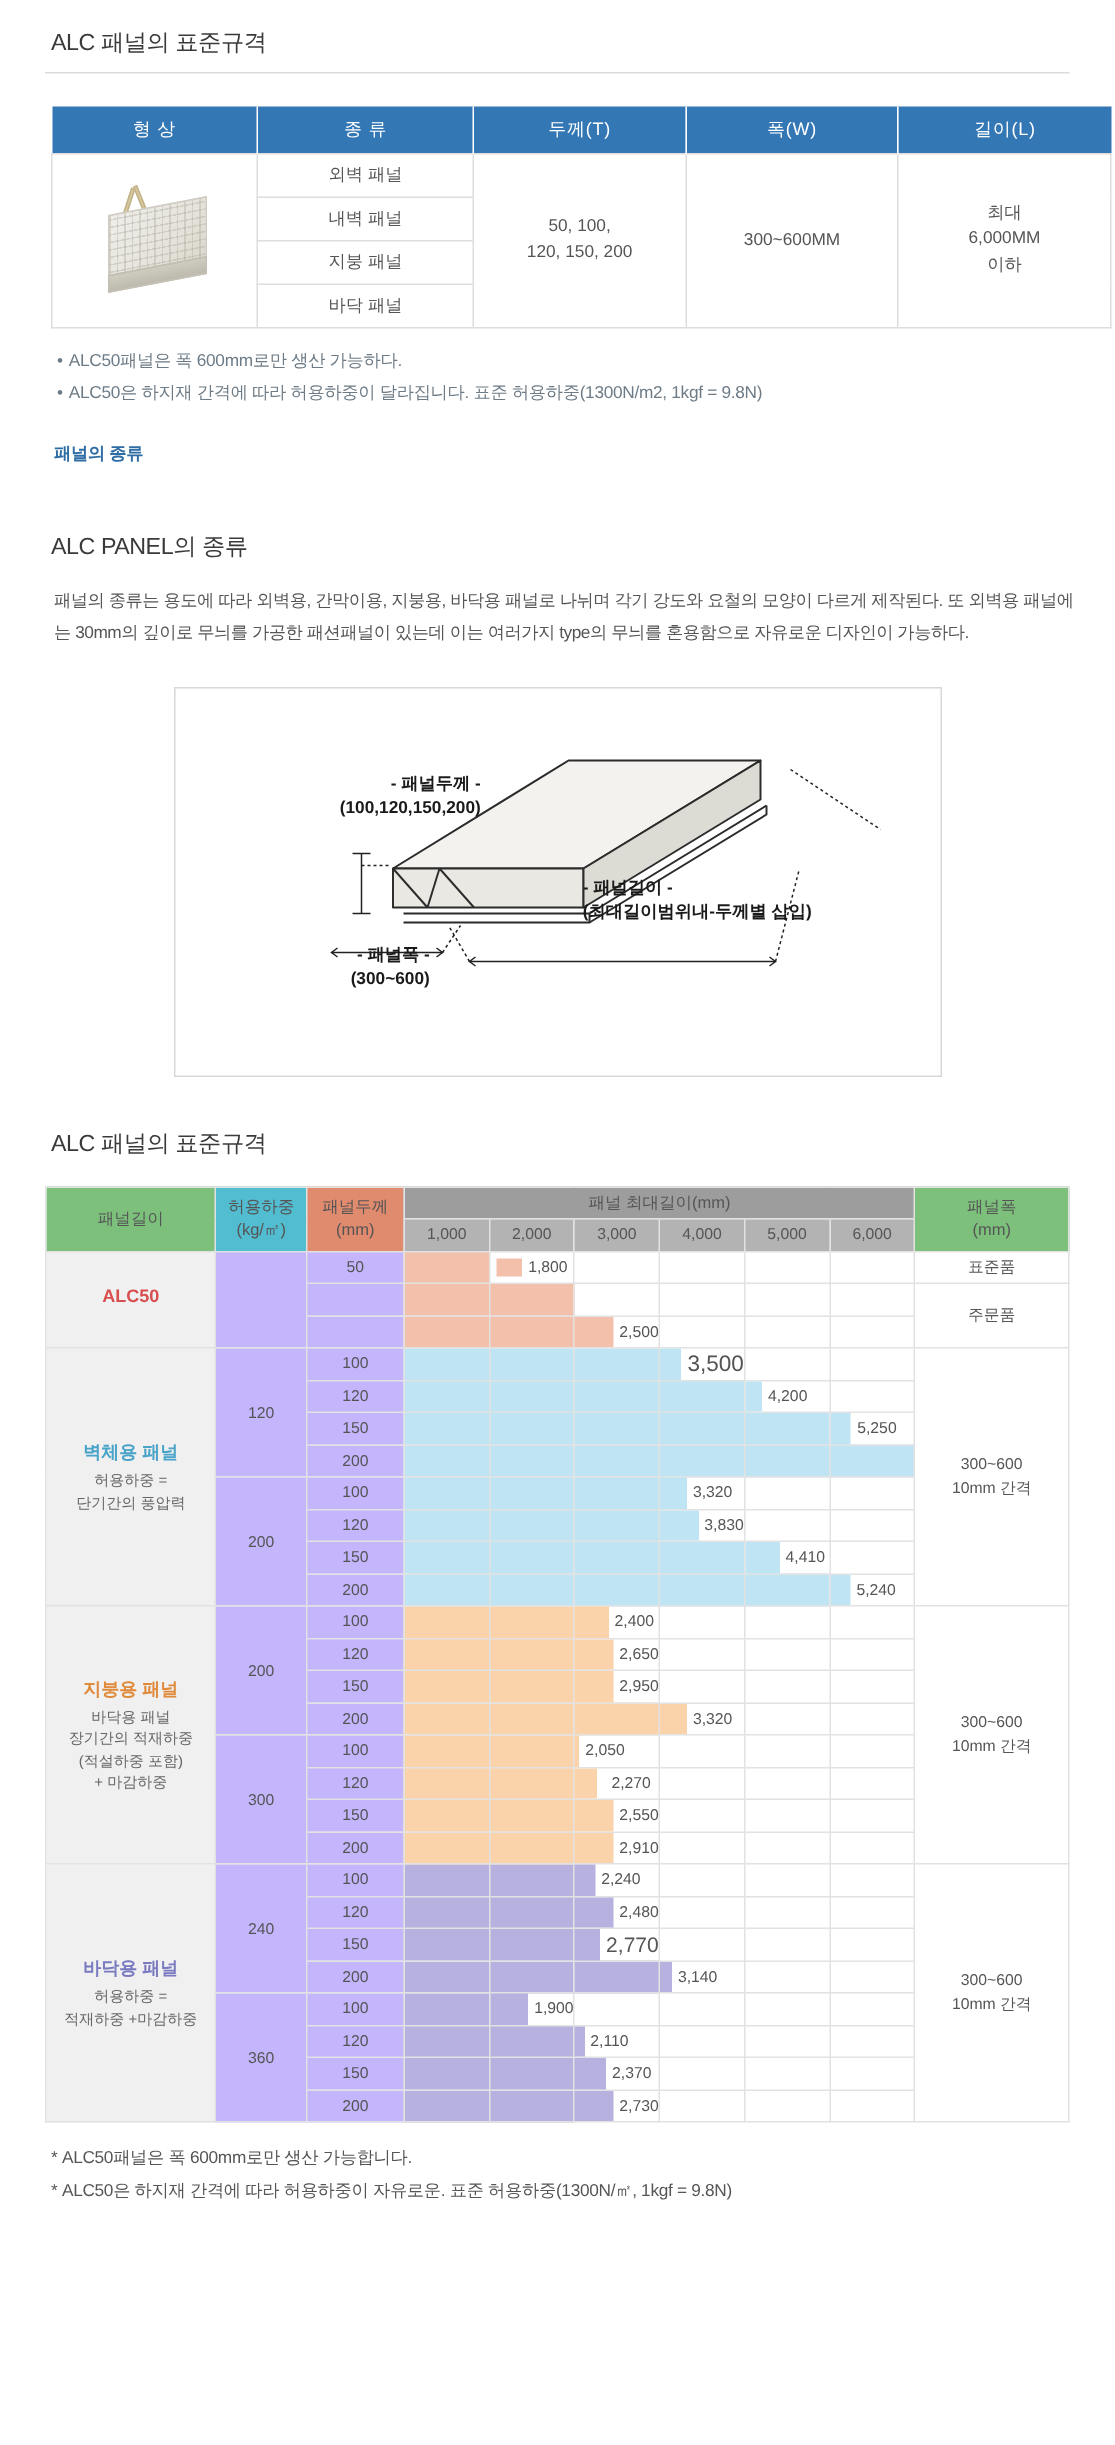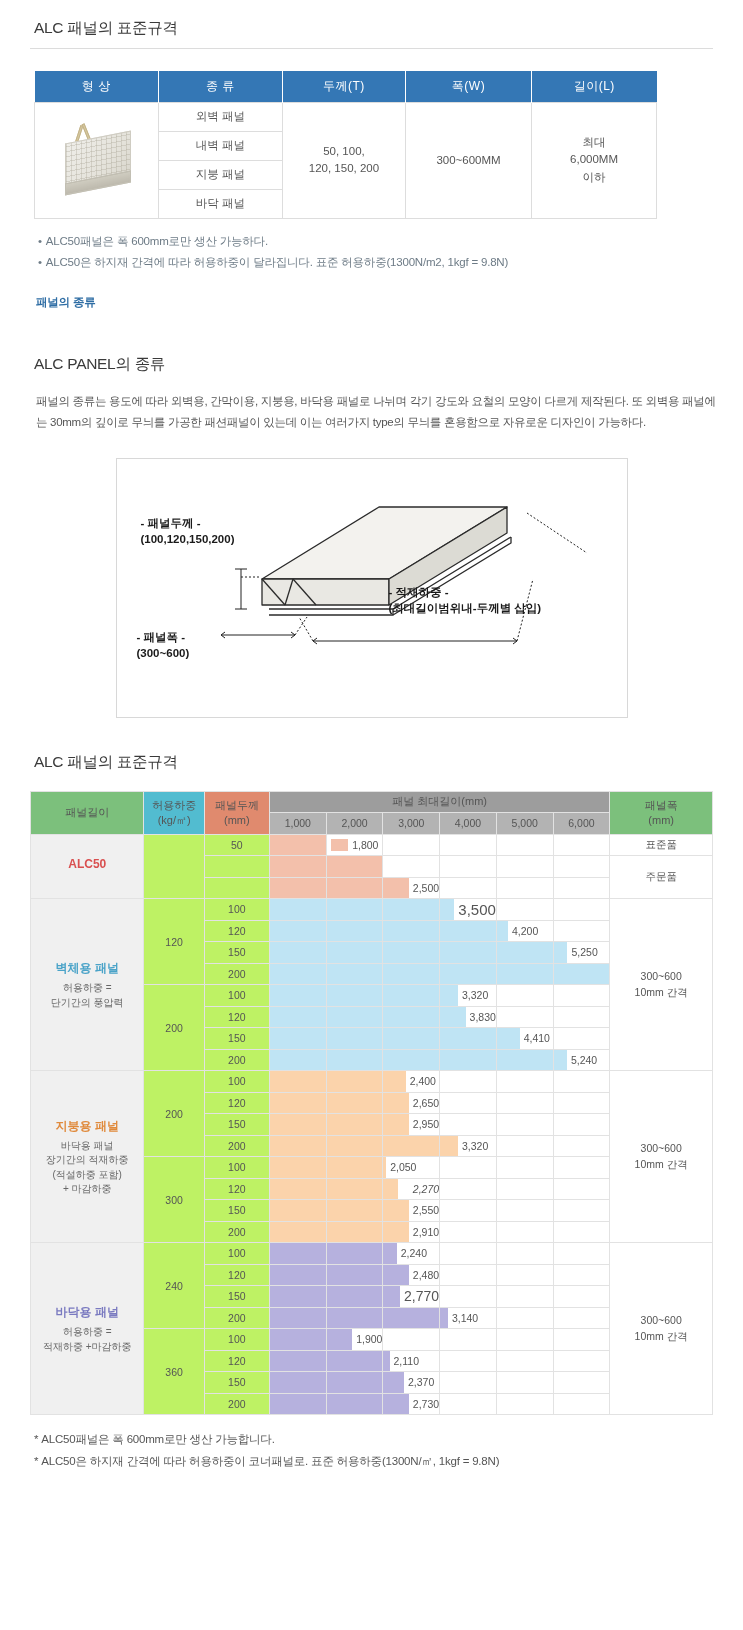--- a/index.html
+++ b/index.html
@@ -24,21 +24,21 @@
     letter-spacing: -0.3px;
     margin: 0 0 10px 0;
     padding: 0 0 9px 4px;
     border-bottom: 1px solid #dcdcdc;
   }
   .sec-title.plain { border-bottom: none; padding-bottom: 0; }
 
   
   table { border-collapse: collapse; }
   .tbl1 {
-    width: 623px;
+    width: 707px;
     margin: 22px 0 0 4px;
     font-size: 11.5px;
   }
   .tbl1 th {
     background: #3477b5;
     color: #fff;
     font-weight: normal;
     font-size: 12px;
     height: 31px;
     border-right: 1px solid #ffffff;
@@ -138,21 +138,21 @@
     border: 1px solid #d8d8d8;
     position: relative;
     background: #fff;
   }
   .diagram svg { display:block; }
   .dim-label {
     position: absolute;
     font-size: 11.5px;
     font-weight: bold;
     color: #1a1a1a;
-    text-align: left;
+    text-align: right;
     line-height: 1.45;
     white-space: nowrap;
   }
   .lbl-thk { left: 24px; top: 56px; width: 180px; }
   .lbl-wid { left: 20px; top: 170px; width: 150px; }
   .lbl-len { left: 272px; top: 125px; width: 232px; text-align: left;}
 
   
   .tbl2 {
     width: 683px;
@@ -180,21 +180,21 @@
     line-height: 1.5;
     padding: 4px 2px;
   }
   .cat-cell .cat-title { font-weight: bold; font-size: 12px; display:block; margin-bottom: 4px;}
   .cat-cell .cat-sub { font-size: 10px; color:#666; display:block; line-height:1.45;}
   .c-red   { color: #d94f4f; }
   .c-blue  { color: #4aa3c8; }
   .c-orange{ color: #e08a3c; }
   .c-purple{ color: #7a7ac0; }
 
-  .sub-grey { background:#bef264; }
+  .sub-grey { background:#c4b5fd; }
   .bar-salmon { background: #f3c0ab; }
   .bar-blue   { background: #bfe4f4; }
   .bar-orange { background: #fbd3ab; }
   .bar-purple { background: #b6b1de; }
 
   .foot-notes { margin: 14px 0 0 4px; }
   .foot-notes .note { font-size: 11.5px; color: #555; line-height: 1.9; letter-spacing: -0.2px; }
 </style>
 </head>
 <body>
@@ -302,21 +302,21 @@
       </svg>
       <div class="dim-label lbl-thk">
         <span>- 패널두께 -</span><br>
         <span>(100,120,150,200)</span>
       </div>
       <div class="dim-label lbl-wid">
         <span>- 패널폭 -</span><br>
         <span>(300~600)</span>
       </div>
       <div class="dim-label lbl-len">
-        <span>- 적재하중 -</span><br>
+        <span>- 패널길이 -</span><br>
         <span>(최대길이범위내-두께별 삽입)</span>
       </div>
     </div>
   </div>
 
   <div style="height:34px;"></div>
 
   <h2 class="sec-title plain">ALC 패널의 표준규격</h2>
 
   <table class="tbl2" id="big-table">
@@ -591,21 +591,21 @@
           <td></td>
           <td></td>
         </tr>
         <tr>
           <td class="sub-grey">120</td>
           <td class="bar-orange"></td>
           <td class="bar-orange"></td>
           <td style="padding:0">
             <div style="height:100%;display:flex;align-items:center;">
               <div style="width:27%;height:100%;" class="bar-orange"></div>
-              <div style="flex:1;text-align:right;padding-left:4px;font-size:10.5px;color:#555;font-style:italic;">2,270</div>
+              <div style="flex:1;text-align:center;padding-left:4px;font-size:10.5px;color:#555;">2,270</div>
             </div>
           </td>
           <td></td>
           <td></td>
           <td></td>
         </tr>
         <tr>
           <td class="sub-grey">150</td>
           <td class="bar-orange"></td>
           <td class="bar-orange"></td>
@@ -752,16 +752,16 @@
           </td>
           <td></td>
           <td></td>
           <td></td>
         </tr>
       </tbody>
     </table>
 
   <div class="foot-notes">
     <div class="note"><span class="dot">*&nbsp;</span><span>ALC50패널은 폭 600mm로만 생산 가능합니다.</span></div>
-    <div class="note"><span class="dot">*&nbsp;</span><span>ALC50은 하지재 간격에 따라 허용하중이 코너패널로. 표준 허용하중(1300N/㎡, 1kgf = 9.8N)</span></div>
+    <div class="note"><span class="dot">*&nbsp;</span><span>ALC50은 하지재 간격에 따라 허용하중이 자유로운. 표준 허용하중(1300N/㎡, 1kgf = 9.8N)</span></div>
   </div>
 
 </div>
 
 </body></html>

